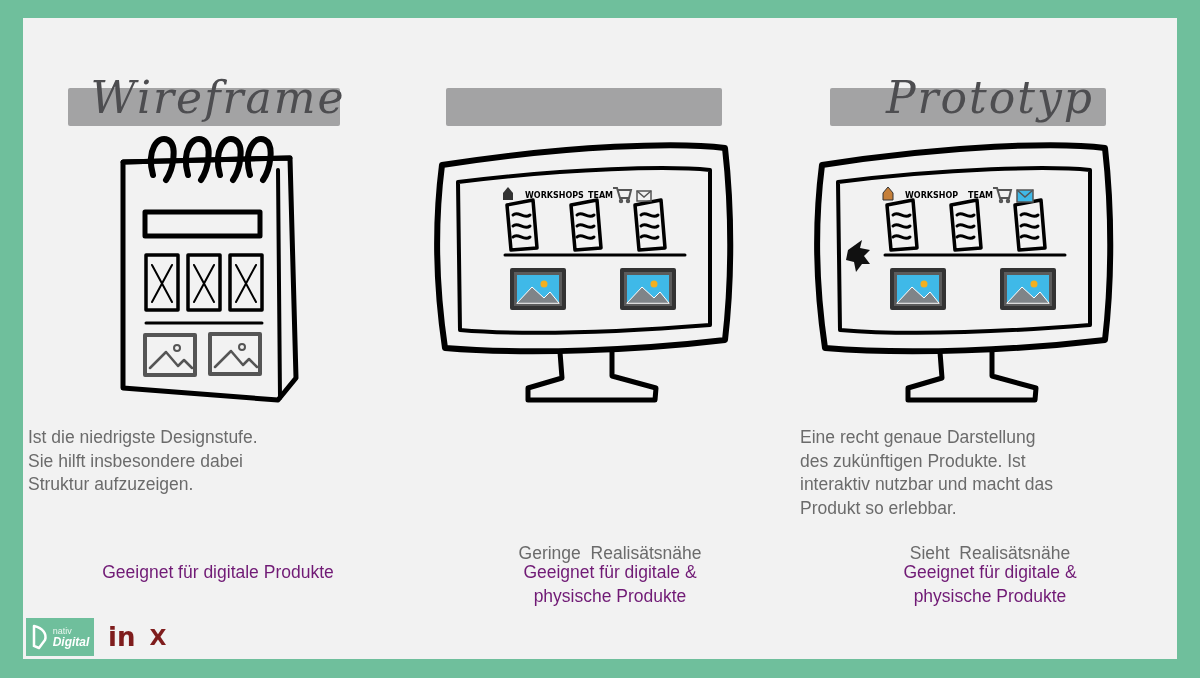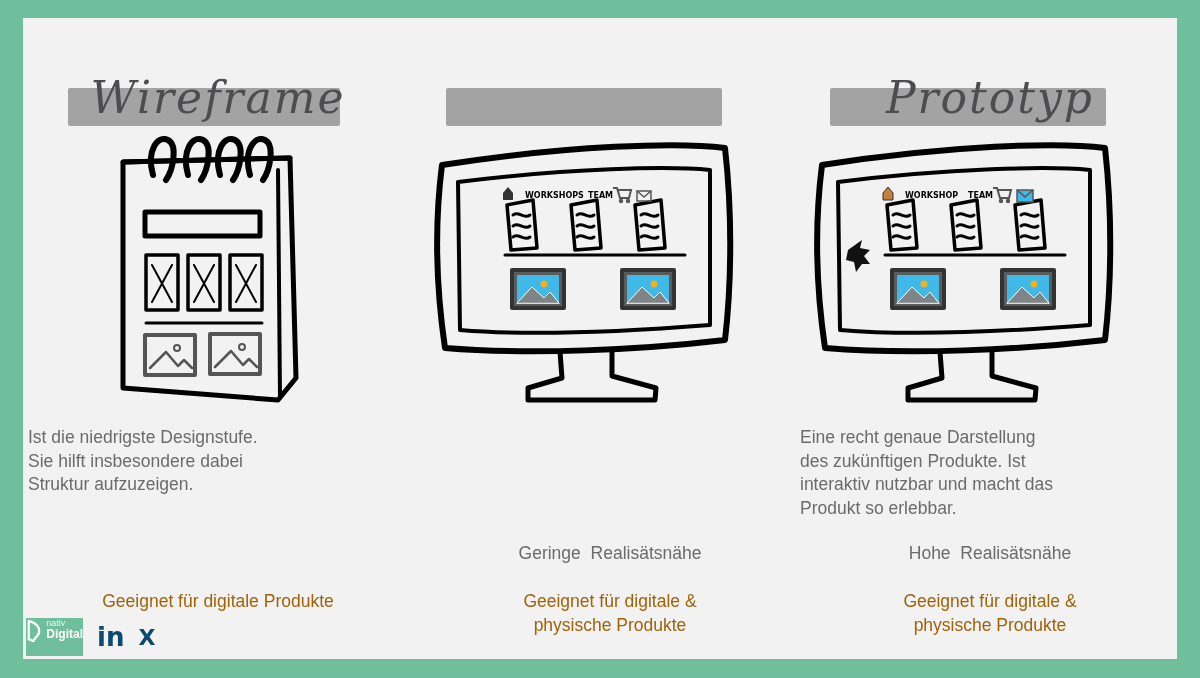--- a/index.html
+++ b/index.html
@@ -5,27 +5,27 @@
   html,body{margin:0;padding:0;}
   body{width:1200px;height:678px;background:#6fbf9c;position:relative;overflow:hidden;font-family:"Liberation Sans",sans-serif;}
   .panel{position:absolute;left:23px;top:18px;width:1154px;height:641px;background:#f2f2f2;}
   .col{position:absolute;top:0;width:380px;height:641px;}
   .title-wrap{position:absolute;top:52px;left:0;width:100%;height:60px;}
   .title-bar{position:absolute;top:18px;height:38px;background:#a3a3a4;border-radius:2px;}
   .title{position:absolute;top:2px;left:0;width:100%;text-align:center;font-family:"DejaVu Serif",serif;font-style:italic;font-size:44px;color:#4d4d50;letter-spacing:2px;}
   .illus{position:absolute;top:112px;left:0;width:100%;height:290px;}
   .desc{position:absolute;top:408px;left:0;width:100%;text-align:left;color:#6b6b6b;font-size:17.5px;line-height:23.5px;white-space:pre-line;font-weight:300;}
   .level{position:absolute;top:525px;left:0;width:100%;text-align:center;color:#6b6b6b;font-size:17.5px;white-space:pre;}
-  .suit{position:absolute;top:572px;left:0;width:100%;text-align:center;color:#a16207;font-size:17.5px;line-height:23.5px;white-space:pre-line;}
+  .suit{position:absolute;top:543px;left:0;width:100%;text-align:center;color:#701a75;font-size:17.5px;line-height:23.5px;white-space:pre-line;}
   .footer{position:absolute;left:26px;top:618px;height:38px;display:flex;align-items:center;gap:14px;}
-  .logo{width:57px;height:38px;background:#6fbf9c;display:flex;justify-content:center;gap:4px;color:#fff;}
+  .logo{width:68px;height:38px;background:#6fbf9c;display:flex;align-items:center;justify-content:center;gap:4px;color:#fff;}
   .logo-text{display:flex;flex-direction:column;line-height:11px;}
   .logo-small{font-size:9px;color:#e9f6ef;}
-  .logo-big{font-size:12px;font-weight:bold;}
-  .soc{color:#0c4a6e;font-weight:bold;font-size:26px;font-family:"DejaVu Sans",sans-serif;}
+  .logo-big{font-size:12px;font-weight:bold;font-style:italic;}
+  .soc{color:#7f1d1d;font-weight:bold;font-size:26px;font-family:"DejaVu Sans",sans-serif;}
 </style>
 </head>
 <body>
 
 <div class="panel">
 
   <div class="col" style="left:5px;">
     <div class="title-wrap">
       <div class="title-bar" style="left:40px;width:272px;"></div>
       <div class="title">Wireframe</div>
@@ -154,21 +154,21 @@
         </g>
       <g>
           <rect x="217" y="60" width="16" height="12" fill="#3fb9e8" stroke="#555" stroke-width="1.5"></rect>
           <path d="M217 60 L225 67 L233 60" fill="none" stroke="#555" stroke-width="1.5"></path>
         </g>
     </svg>
     <div class="desc">Eine recht genaue Darstellung
 des zukünftigen Produkte. Ist
 interaktiv nutzbar und macht das
 Produkt so erlebbar.</div>
-    <div class="level">Hohe  Realisätsnähe</div>
+    <div class="level">Sieht  Realisätsnähe</div>
     <div class="suit">Geeignet für digitale  &amp;
 physische Produkte</div>
   </div>
 </div>
 
 <div class="footer">
   <div class="logo">
     <svg width="18" height="26" viewBox="0 0 18 26">
         <path d="M3 2 L3 22 L8 24 M3 2 C12 4, 16 10, 14 16 L8 24" fill="none" stroke="#fff" stroke-width="2.5" stroke-linecap="round"></path>
       </svg>

